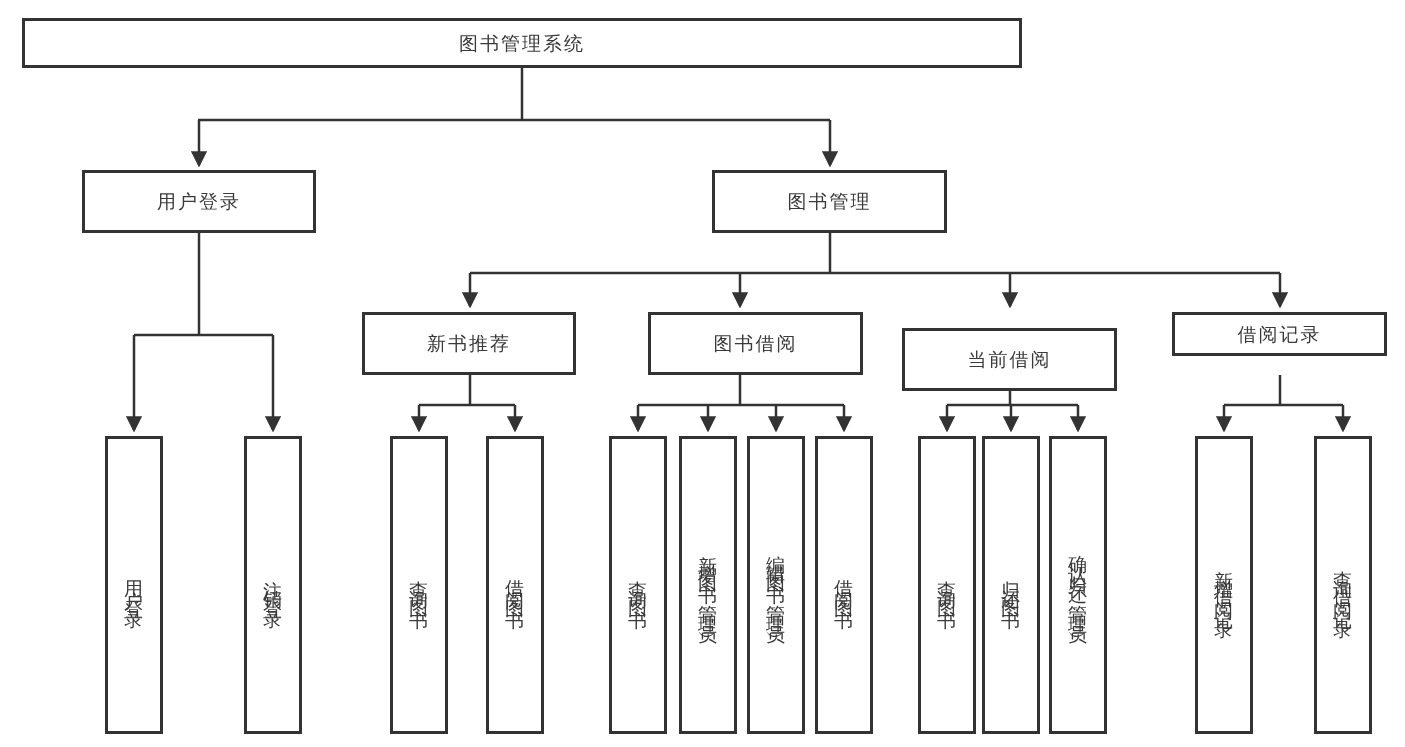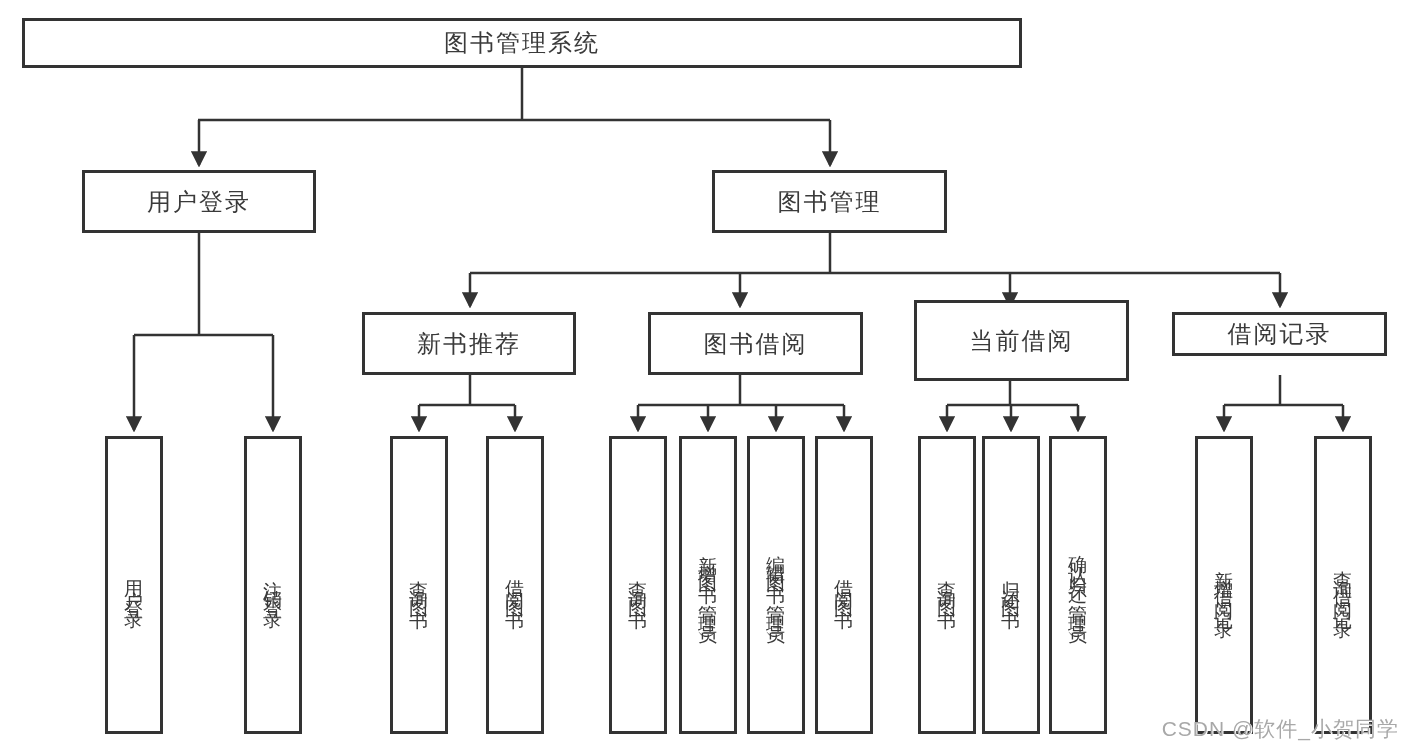--- a/index.html
+++ b/index.html
@@ -27,41 +27,41 @@
     box-sizing: border-box;
     background: #ffffff;
     border: 3px solid #333333;
     color: #3a3a3a;
     display: flex;
     align-items: center;
     justify-content: center;
     text-align: center;
   }
   .hbox {
-    font-size: 24px;
+    font-size: 19px;
     letter-spacing: 2px;
     line-height: 1;
   }
   .vbox {
     writing-mode: vertical-rl;
     text-orientation: mixed;
     font-size: 19px;
     letter-spacing: 10px;
     line-height: 1;
     top: 436px;
     width: 58px;
     height: 298px;
   }
   
   #node-root            { left: 22px;   top: 18px;  width: 1000px; height: 50px; }
   #node-user-login      { left: 82px;   top: 170px; width: 234px;  height: 63px; }
   #node-book-management { left: 712px;  top: 170px; width: 235px;  height: 63px; }
   #node-new-books       { left: 362px;  top: 312px; width: 214px;  height: 63px; }
   #node-book-borrowing  { left: 648px;  top: 312px; width: 215px;  height: 63px; }
-  #node-current-borrow  { left: 902px;  top: 300px; width: 215px;  height: 81px; margin-left: 12px; }
+  #node-current-borrow  { left: 902px;  top: 328px; width: 215px;  height: 63px; }
   #node-borrow-records  { left: 1172px; top: 312px; width: 215px;  height: 44px; }
 
   #leaf-user-login      { left: 105px;  }
   #leaf-logout          { left: 244px;  }
   #leaf-nb-query        { left: 390px;  }
   #leaf-nb-borrow       { left: 486px;  }
   #leaf-bb-query        { left: 609px;  }
   #leaf-bb-add          { left: 679px;  }
   #leaf-bb-edit         { left: 747px;  }
   #leaf-bb-borrow       { left: 815px;  }
@@ -159,14 +159,13 @@
   <div class="node vbox" id="leaf-bb-edit">编辑图书（管理员）</div>
   <div class="node vbox" id="leaf-bb-borrow">借阅图书</div>
 
   <div class="node vbox" id="leaf-cb-query">查询图书</div>
   <div class="node vbox" id="leaf-cb-return">归还图书</div>
   <div class="node vbox" id="leaf-cb-confirm">确认归还（管理员）</div>
 
   <div class="node vbox" id="leaf-br-add">新增借阅记录</div>
   <div class="node vbox" id="leaf-br-query">查询借阅记录</div>
 
-  <div class="watermark">CSDN @软件_小贺同学</div>
 </div>
 
 </body></html>

